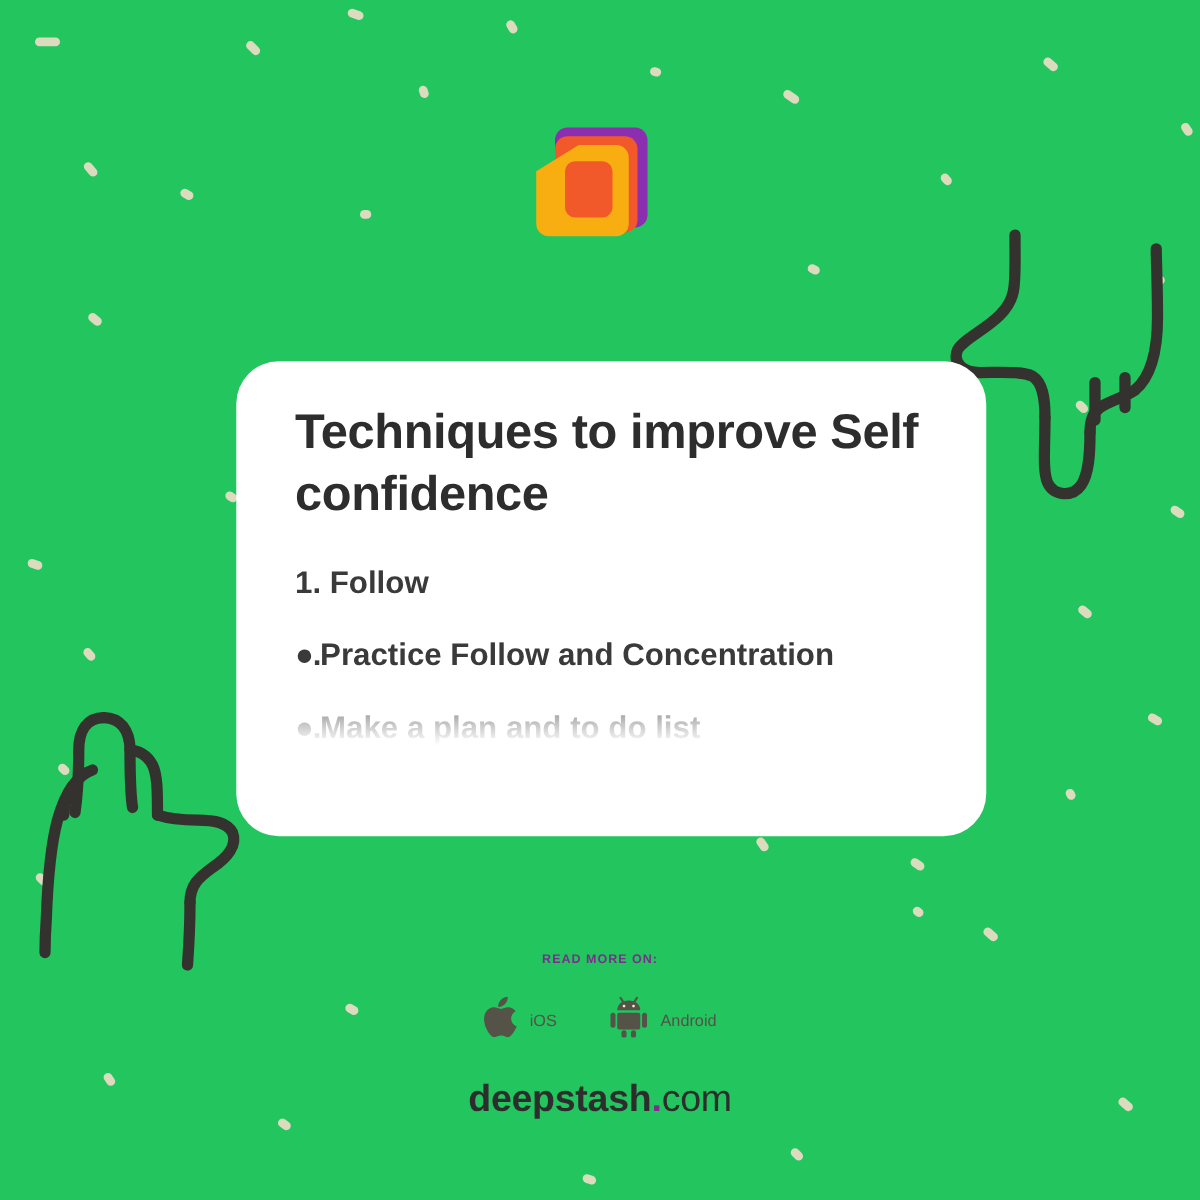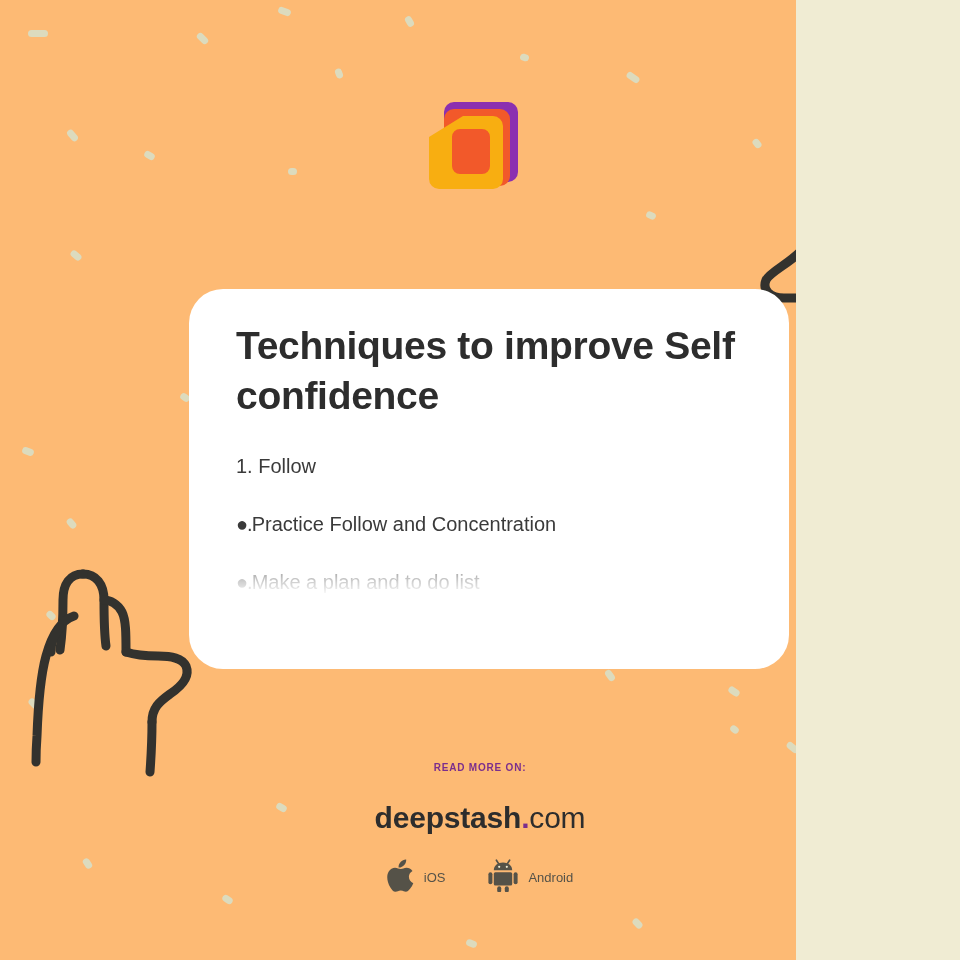--- a/index.html
+++ b/index.html
@@ -13,23 +13,23 @@
 
   body {
     font-family: "Liberation Sans", sans-serif;
     background: #f0ecd3;
     position: relative;
   }
 
   #stage {
     position: absolute;
     top: 0; left: 0;
-    width: 796px;
+    width: 960px;
     height: 960px;
-    background: #fdba74;
+    background: #22c55e;
     overflow: hidden;
   }
 
   
   #confetti {
     position: absolute;
     top: 0; left: 0;
     width: 960px;
     height: 960px;
     pointer-events: none;
@@ -75,25 +75,26 @@
     font-size: 39px;
     font-weight: bold;
     line-height: 50px;
     color: #2d2d2d;
     letter-spacing: -0.3px;
   }
   #bullet-list {
     margin-top: 30px;
   }
   .bullet-row {
-    font-size: 20px;
+    font-size: 25px;
     line-height: 31px;
     color: #3a3a3a;
     margin-bottom: 27px;
     white-space: nowrap;
+    font-weight: bold;
   }
   .bullet-row:last-child { margin-bottom: 0; }
   .bullet-marker { letter-spacing: -1px; }
 
   
   #fade-row {
     -webkit-mask-image: linear-gradient(to bottom, rgba(0,0,0,0.62) 0%, rgba(0,0,0,0.30) 45%, rgba(0,0,0,0.05) 85%, rgba(0,0,0,0) 100%);
     mask-image: linear-gradient(to bottom, rgba(0,0,0,0.62) 0%, rgba(0,0,0,0.30) 45%, rgba(0,0,0,0.05) 85%, rgba(0,0,0,0) 100%);
     opacity: 0.85;
   }
@@ -242,24 +243,20 @@
         </div>
 
       </div>
     </div>
   </div>
 
   <div id="footer">
 
     <div id="read-more">READ MORE ON:</div>
 
-    <div id="wordmark">
-      <span class="ds-name">deepstash</span><span class="ds-dot">.</span><span class="ds-tld">com</span>
-    </div>
-
     <div id="stores">
 
       <div class="store">
         <span>
           <svg width="28" height="33" viewBox="0 0 28 33" xmlns="http://www.w3.org/2000/svg">
             <path d="M19.2 0.4c0.2 2.1-0.7 4.1-2 5.6-1.4 1.6-3.5 2.8-5.6 2.6-0.3-2 0.7-4.1 2-5.6C15.1 1.3 17.4 0.2 19.2 0.4z" fill="#555248"></path>
             <path d="M26.3 24.2c-0.7 1.7-1.1 2.4-2 3.9-1.3 2-3.1 4.6-5.3 4.6-2 0-2.5-1.3-5.2-1.3-2.7 0-3.3 1.3-5.2 1.3-2.2 0.1-3.9-2.3-5.2-4.3-3.6-5.6-4-12.2-1.8-15.7 1.6-2.5 4.1-3.9 6.4-3.9 2.4 0 3.9 1.3 5.8 1.3 1.9 0 3.1-1.3 5.8-1.3 2.1 0 4.3 1.1 5.9 3.1C20.2 14.8 21 22.2 26.3 24.2z" fill="#555248"></path>
           </svg>
         </span>
         <span class="store-label">iOS</span>
@@ -284,15 +281,19 @@
 
               <rect x="10.2" y="27.2" width="4" height="6.2" rx="2"></rect>
               <rect x="17.8" y="27.2" width="4" height="6.2" rx="2"></rect>
             </g>
           </svg>
         </span>
         <span class="store-label">Android</span>
       </div>
 
     </div>
+
+    <div id="wordmark">
+      <span class="ds-name">deepstash</span><span class="ds-dot">.</span><span class="ds-tld">com</span>
+    </div>
   </div>
 
 </div>
 
 </body></html>

